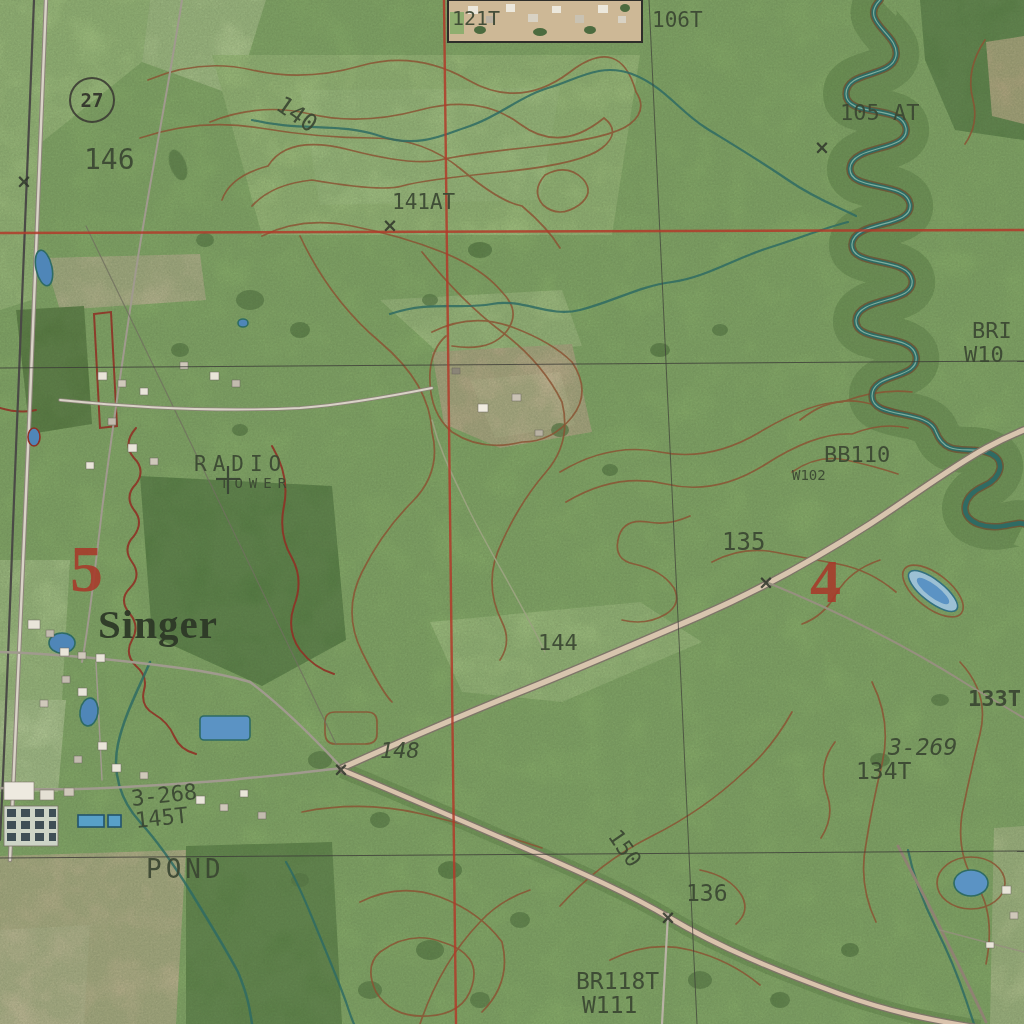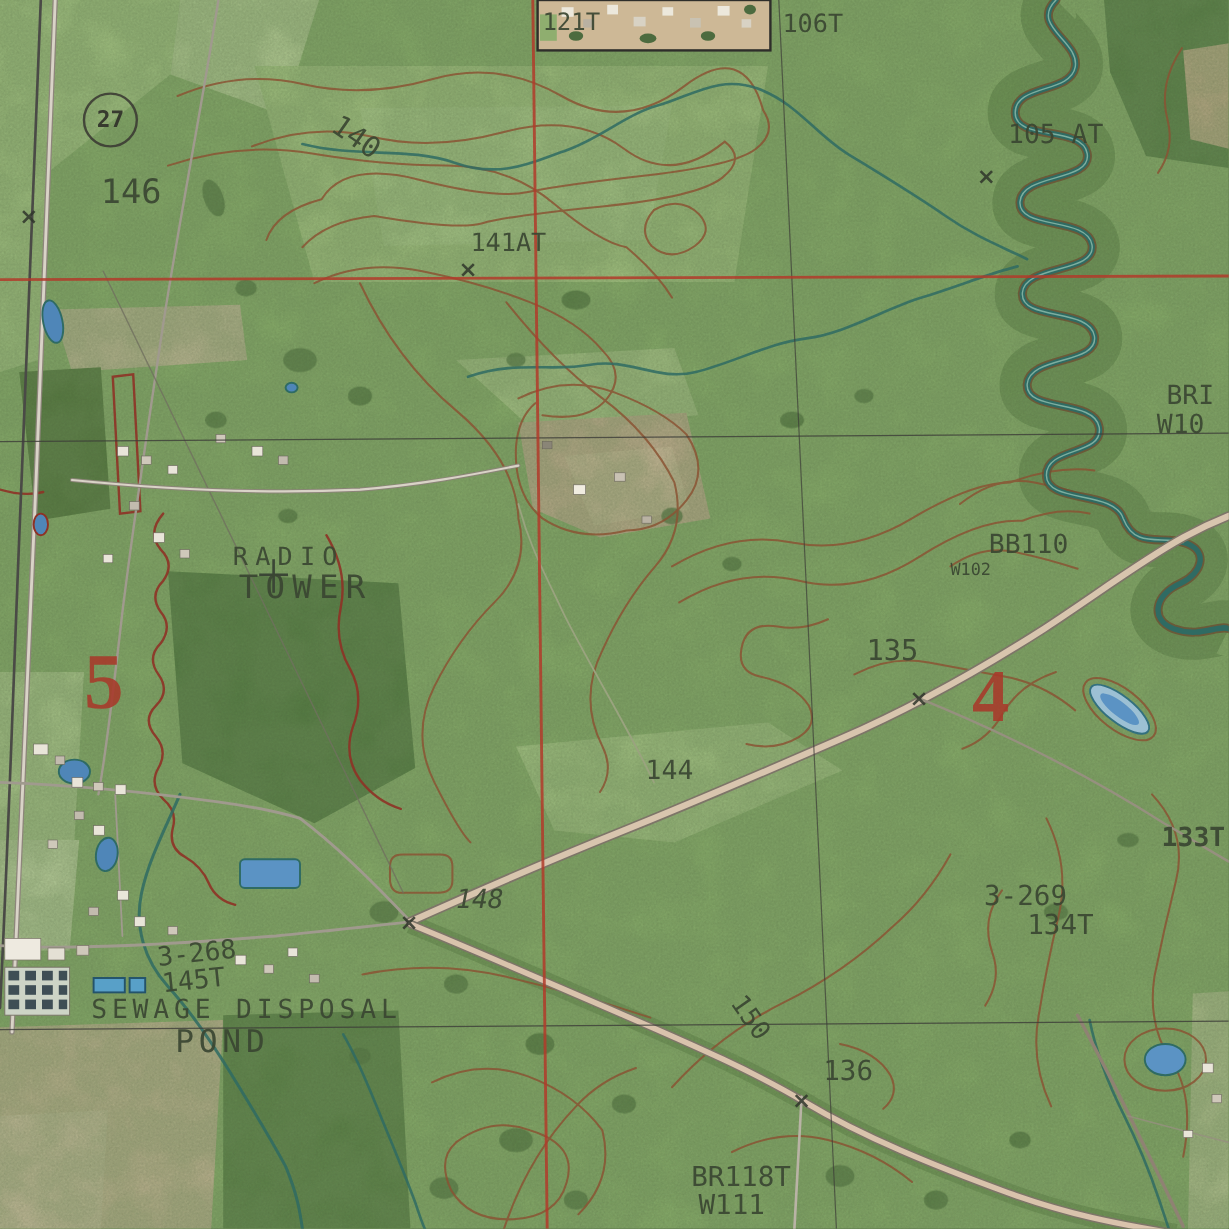--- a/index.html
+++ b/index.html
@@ -301,33 +301,33 @@
       <div class="lbl" style="left: 452px; top: 8px; font-size: 20px;">121T</div>
       <div class="lbl" style="left: 652px; top: 10px; font-size: 21px;">106T</div>
       <div class="lbl" style="left: 392px; top: 192px; font-size: 21px;">141AT</div>
       <div class="lbl" style="left: 840px; top: 102px; font-size: 22px;">105 AT</div>
       <div class="lbl" style="left: 972px; top: 320px; font-size: 22px;">BRI</div>
       <div class="lbl" style="left: 964px; top: 344px; font-size: 22px;">W10</div>
       <div class="lbl" style="left: 824px; top: 444px; font-size: 22px;">BB110</div>
       <div class="lbl" style="left: 792px; top: 468px; font-size: 14px;">W102</div>
       <div class="lbl" style="left: 722px; top: 530px; font-size: 24px;">135</div>
       <div class="lbl" style="left: 194px; top: 454px; font-size: 21px; letter-spacing: 6px;">RADIO</div>
-      <div class="lbl" style="left: 199px; top: 476px; font-size: 27px; letter-spacing: 6px;">TOWER</div>
+      <div class="lbl" style="left: 220px; top: 476px; font-size: 14px; letter-spacing: 6px;">TOWER</div>
       <div class="lbl section" style="left: 70px; top: 536px; font-size: 66px;">5</div>
       <div class="lbl section" style="left: 810px; top: 550px; font-size: 62px;">4</div>
+      <div class="lbl town" style="left: 98px; top: 604px; font-size: 41px;">Singer</div>
       <div class="lbl" style="left: 130px; top: 788px; font-size: 22px; transform: rotate(-6deg);">3-268</div>
       <div class="lbl" style="left: 134px; top: 810px; font-size: 22px; transform: rotate(-6deg);">145T</div>
-      <div class="lbl" style="left: 76px; top: 831px; font-size: 22px; letter-spacing: 4px;">SEWAGE DISPOSAL</div>
       <div class="lbl" style="left: 146px; top: 856px; font-size: 26px; letter-spacing: 4px;">POND</div>
       <div class="lbl" style="left: 538px; top: 632px; font-size: 22px;">144</div>
       <div class="lbl" style="left: 380px; top: 740px; font-size: 22px; font-style: italic;">148</div>
       <div class="lbl" style="left: 622px; top: 826px; font-size: 22px; transform: rotate(55deg);">150</div>
       <div class="lbl" style="left: 686px; top: 882px; font-size: 23px;">136</div>
       <div class="lbl" style="left: 968px; top: 688px; font-size: 22px; font-weight: bold;">133T</div>
-      <div class="lbl" style="left: 820px; top: 736px; font-size: 23px;">3-269</div>
+      <div class="lbl" style="left: 888px; top: 736px; font-size: 23px; font-style: italic;">3-269</div>
       <div class="lbl" style="left: 856px; top: 760px; font-size: 23px;">134T</div>
       <div class="lbl" style="left: 576px; top: 970px; font-size: 23px;">BR118T</div>
       <div class="lbl" style="left: 582px; top: 994px; font-size: 23px; text-align: right;">W111</div>
       <div class="xmark" style="left: 16px; top: 172px;">×</div>
       <div class="xmark" style="left: 382px; top: 216px;">×</div>
       <div class="xmark" style="left: 814px; top: 138px;">×</div>
       <div class="xmark" style="left: 333px; top: 760px;">×</div>
       <div class="xmark" style="left: 758px; top: 573px;">×</div>
       <div class="xmark" style="left: 660px; top: 908px;">×</div>
     </div>

